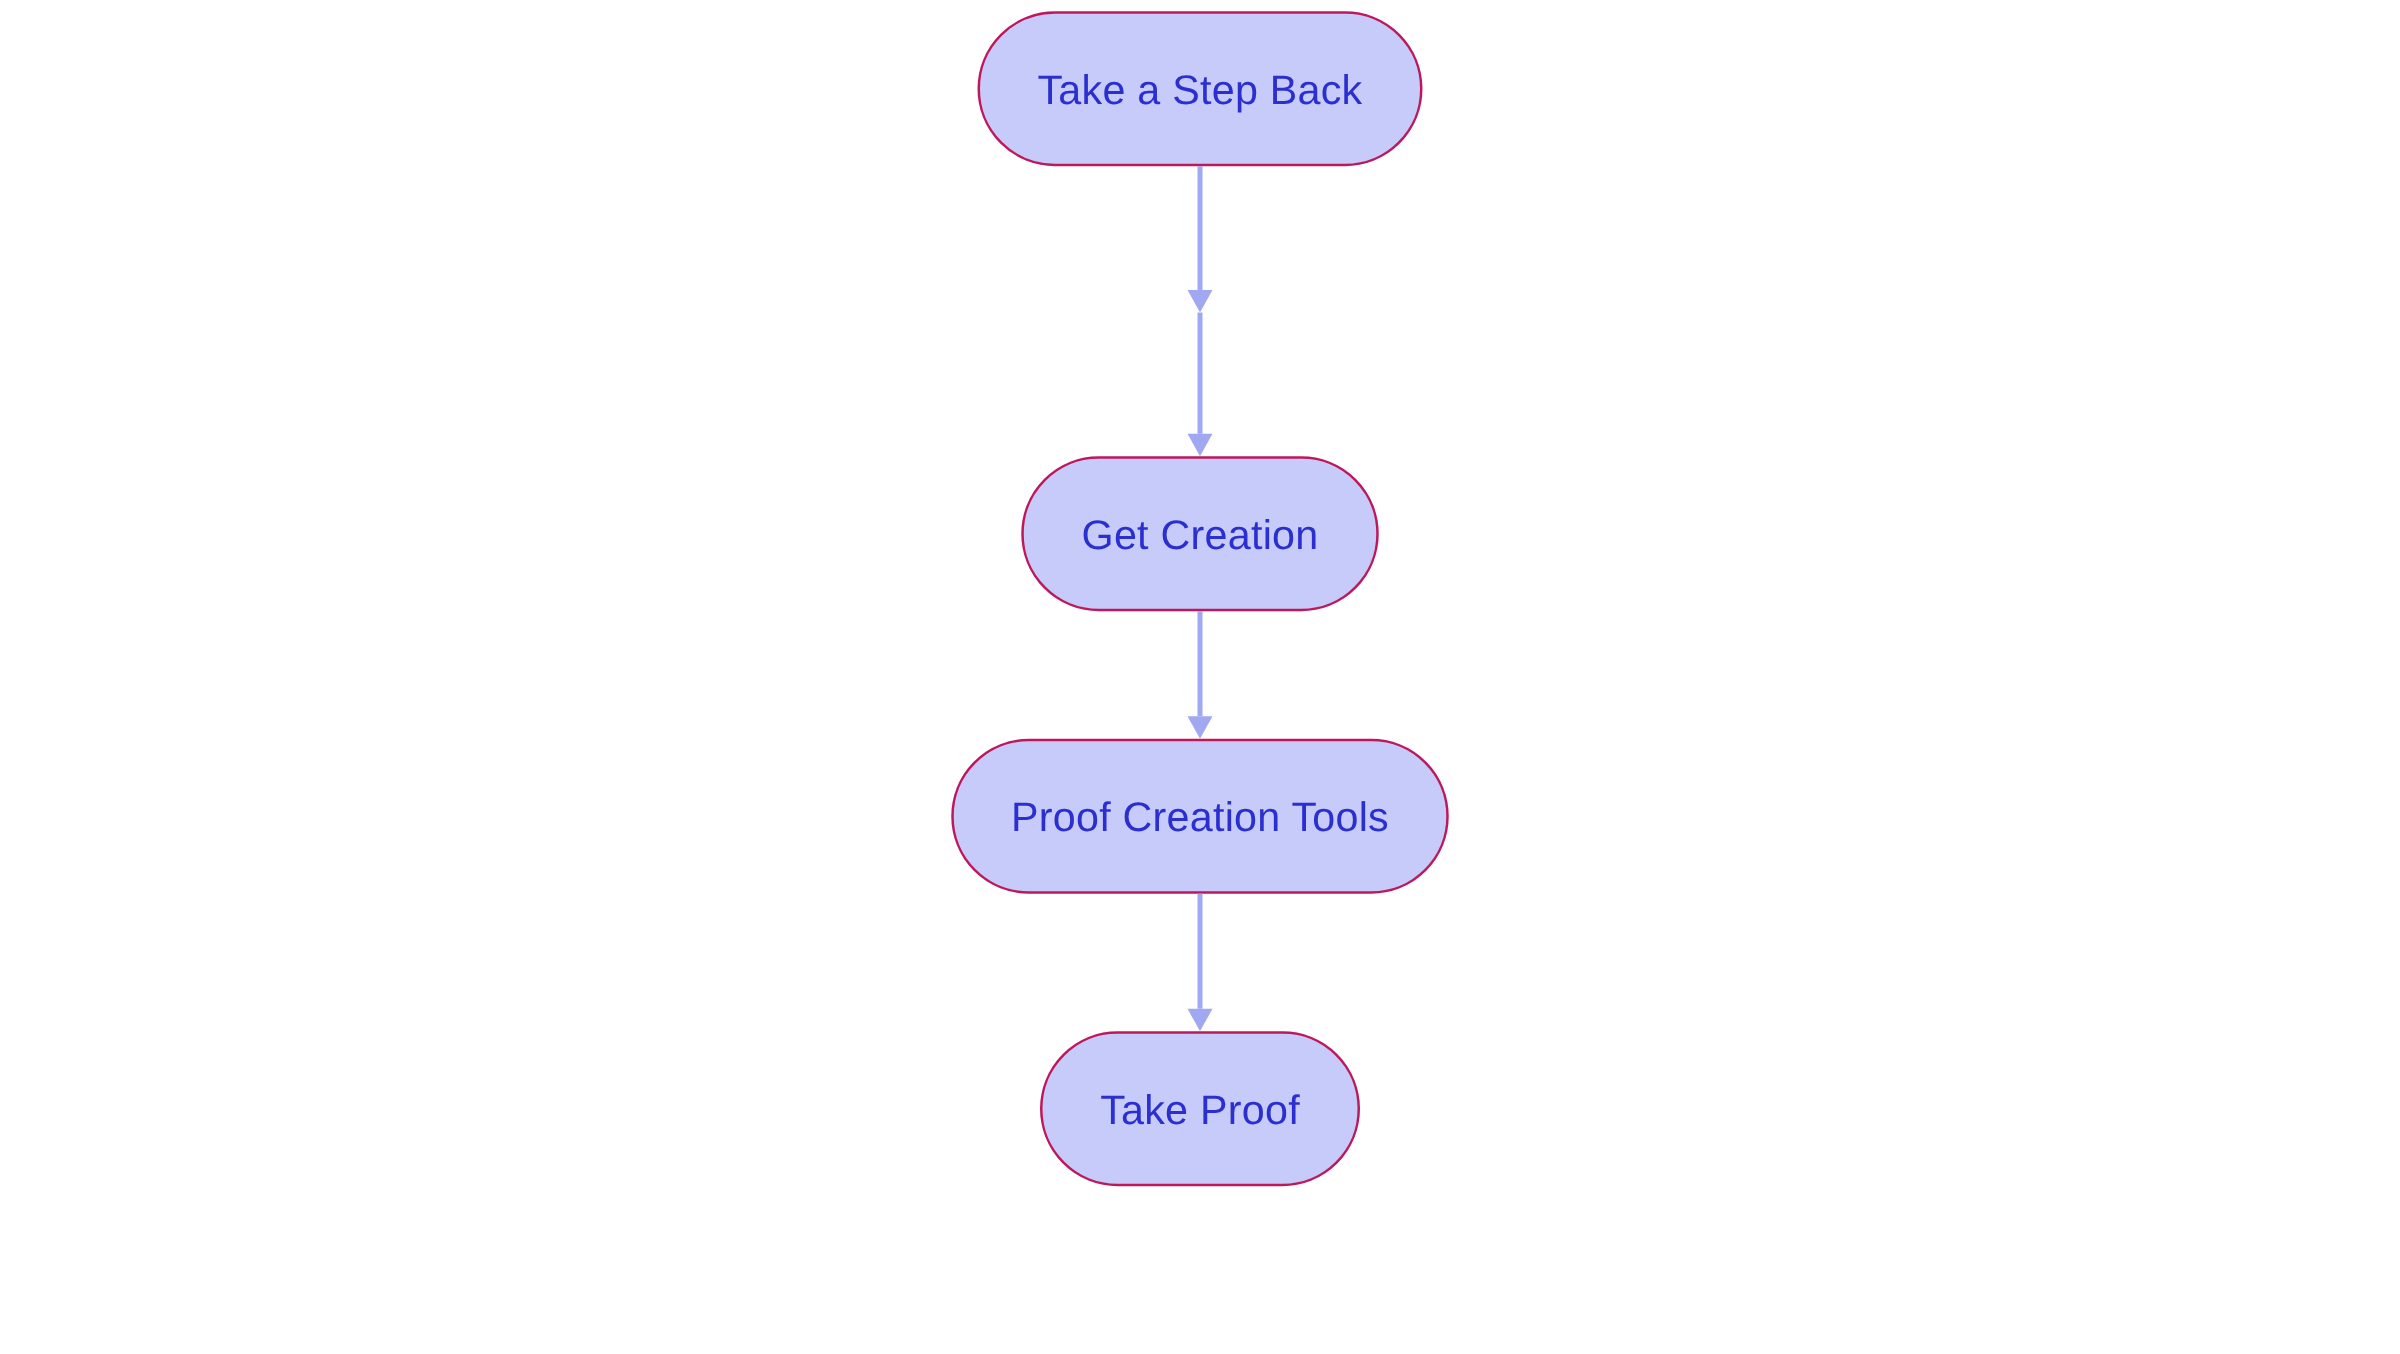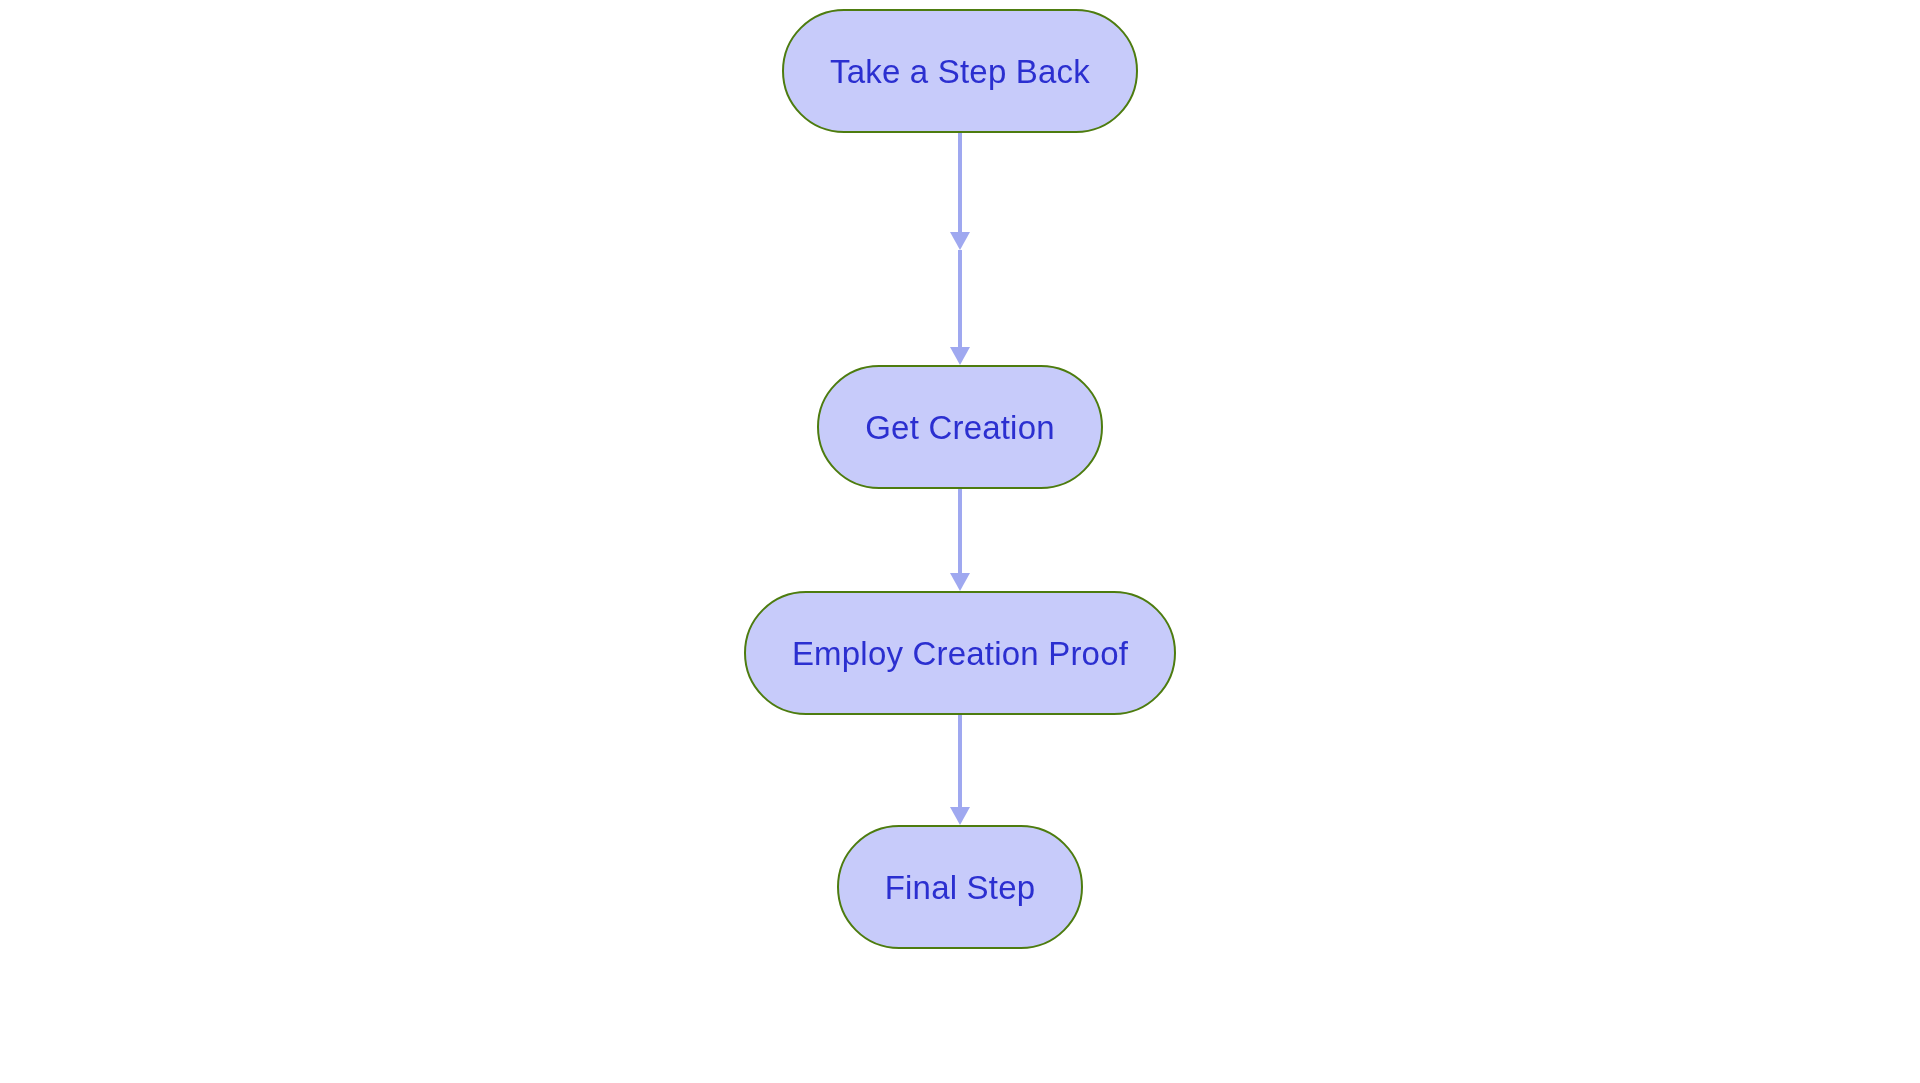--- a/index.html
+++ b/index.html
@@ -31,21 +31,21 @@
     display: flex;
     flex-direction: column;
     align-items: center;
   }
 
   
   .node {
     box-sizing: border-box;
     height: 124px;
     background: #c7cbfa;
-    border: 2px solid #4d7c0f;
+    border: 2px solid #be185d;
     border-radius: 62px;
     display: flex;
     align-items: center;
     justify-content: center;
     padding: 0 46px;
     flex: 0 0 auto;
   }
   .node-label {
     color: #2b2fd0;
     font-size: 33px;
@@ -113,26 +113,26 @@
     <div class="node">
       <span class="node-label">Get Creation</span>
     </div>
 
     <div class="connector gap-3">
       <div class="connector-line"></div>
       <div class="connector-head"></div>
     </div>
 
     <div class="node">
-      <span class="node-label">Employ Creation Proof</span>
+      <span class="node-label">Proof Creation Tools</span>
     </div>
 
     <div class="connector gap-4">
       <div class="connector-line"></div>
       <div class="connector-head"></div>
     </div>
 
     <div class="node">
-      <span class="node-label">Final Step</span>
+      <span class="node-label">Take Proof</span>
     </div>
 
   </div>
 </div>
 
 </body></html>

